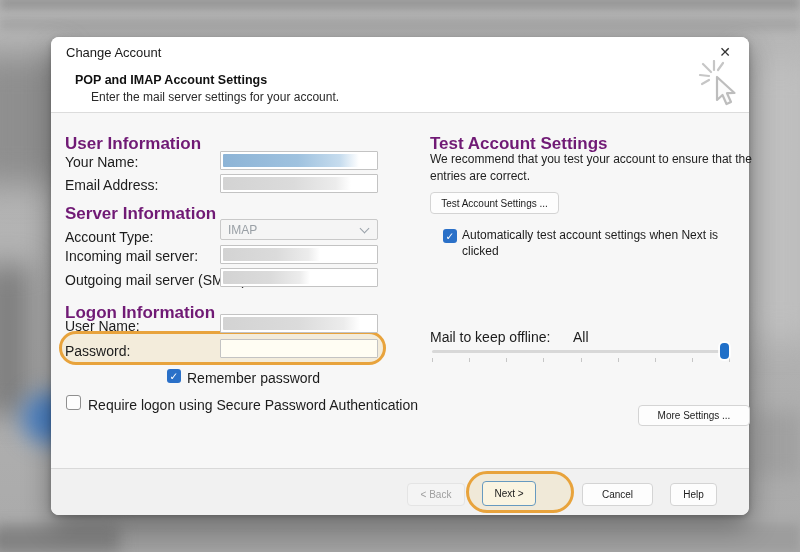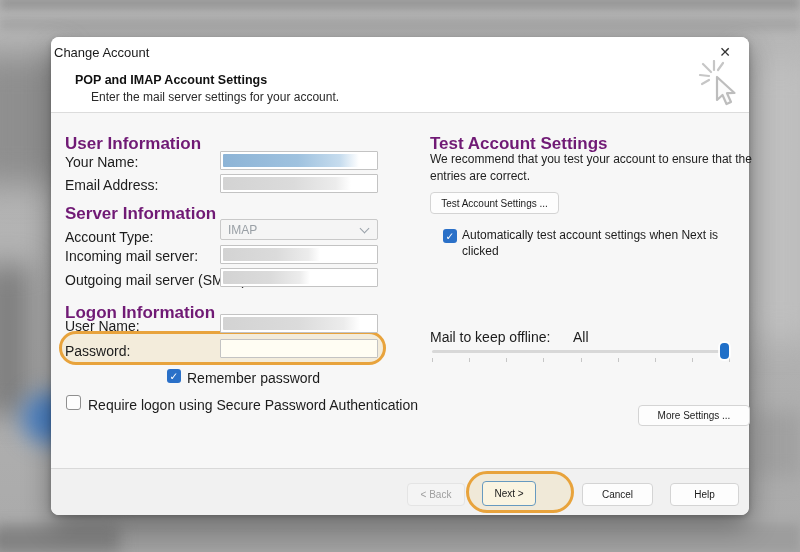--- a/index.html
+++ b/index.html
@@ -25,21 +25,21 @@
   .dialog {
     position:absolute; left:51px; top:37px; width:698px; height:478px;
     background:#f7f7f7; border-radius:8px; z-index:5;
     box-shadow:0 10px 28px rgba(0,0,0,0.38), 0 2px 6px rgba(0,0,0,0.22);
     color:#1b1b1b; font-size:12px;
   }
   .dlg-header {
     position:absolute; left:0; top:0; width:100%; height:76px;
     background:#ffffff; border-bottom:1px solid #dcdcdc; border-radius:8px 8px 0 0;
   }
-  .dlg-title { position:absolute; left:3px; top:8px; font-size:13px; color:#1a1a1a; }
+  .dlg-title { position:absolute; left:15px; top:8px; font-size:13px; color:#1a1a1a; }
   .close-btn { position:absolute; right:13px; top:4px; width:22px; height:22px;
                display:flex; align-items:center; justify-content:center;
                font-size:14px; color:#333; cursor:default; }
   .hdr-heading { position:absolute; left:24px; top:36px; font-size:12.5px; font-weight:700; color:#111; }
   .hdr-sub { position:absolute; left:40px; top:53px; font-size:12px; color:#2a2a2a; }
   .cursor-art { position:absolute; right:9px; top:23px; }
 
   .dlg-footer {
     position:absolute; left:0; top:431px; width:100%; height:47px;
     background:#f1f1f1; border-top:1px solid #d9d9d9; border-radius:0 0 8px 8px;
@@ -220,14 +220,14 @@
 
   <button class="btn disabled" style="left:356px; top:446px; width:58px;">&lt; Back</button>
 
   <div class="annot annot-next"></div>
 
   <button class="btn" style="left:431px; top:444px; width:54px; height:25px;
           background:#faf4e1; border:1px solid #679ac0; z-index:6;">Next &gt;</button>
 
   <button class="btn" style="left:531px; top:446px; width:71px;">Cancel</button>
 
-  <button class="btn" style="left:619px; top:446px; width:69px;">Help</button>
+  <button class="btn" style="left:619px; top:446px; width:47px;">Help</button>
 </div>
 
 </body></html>

